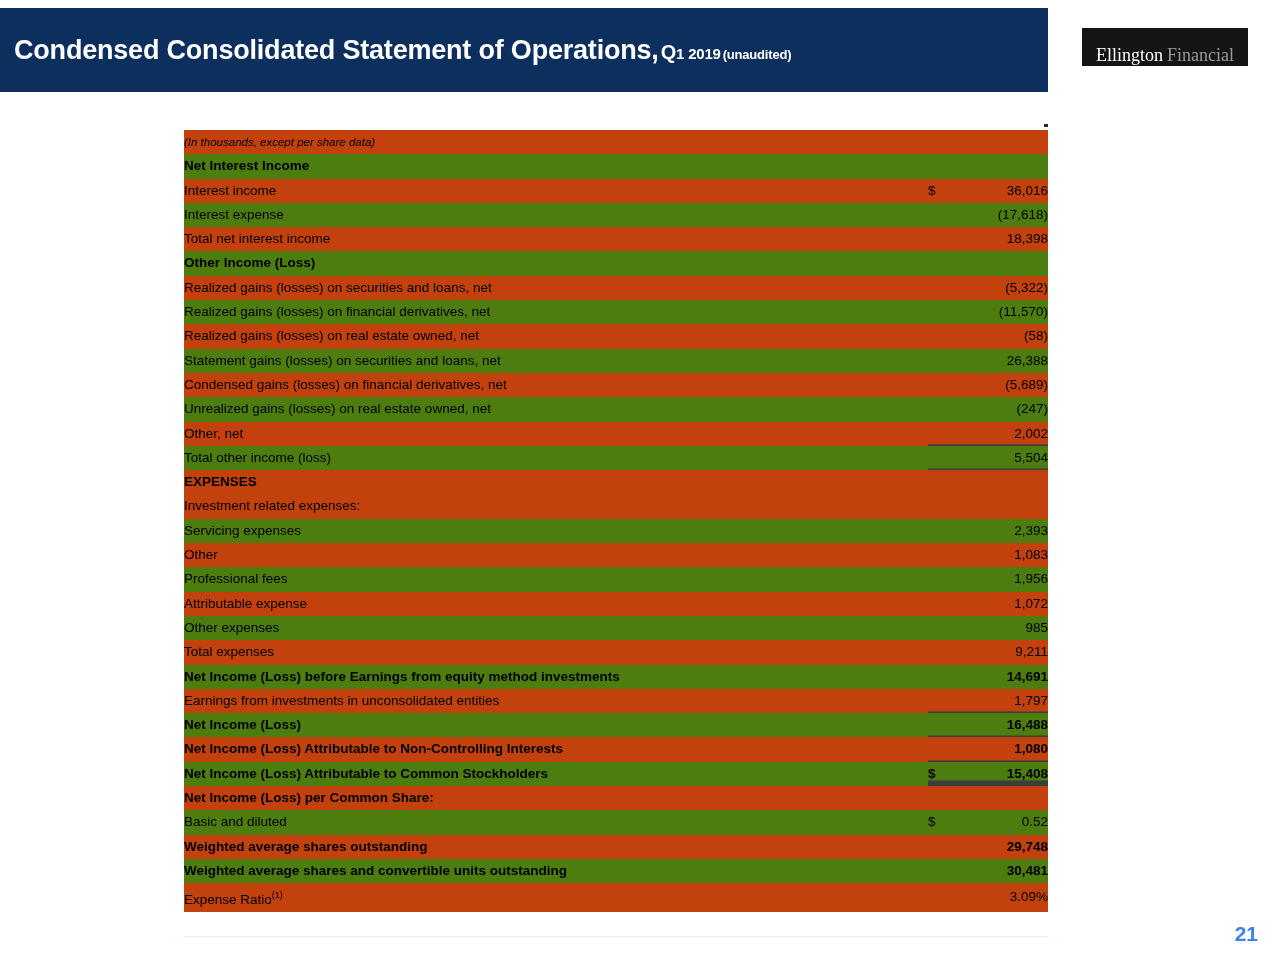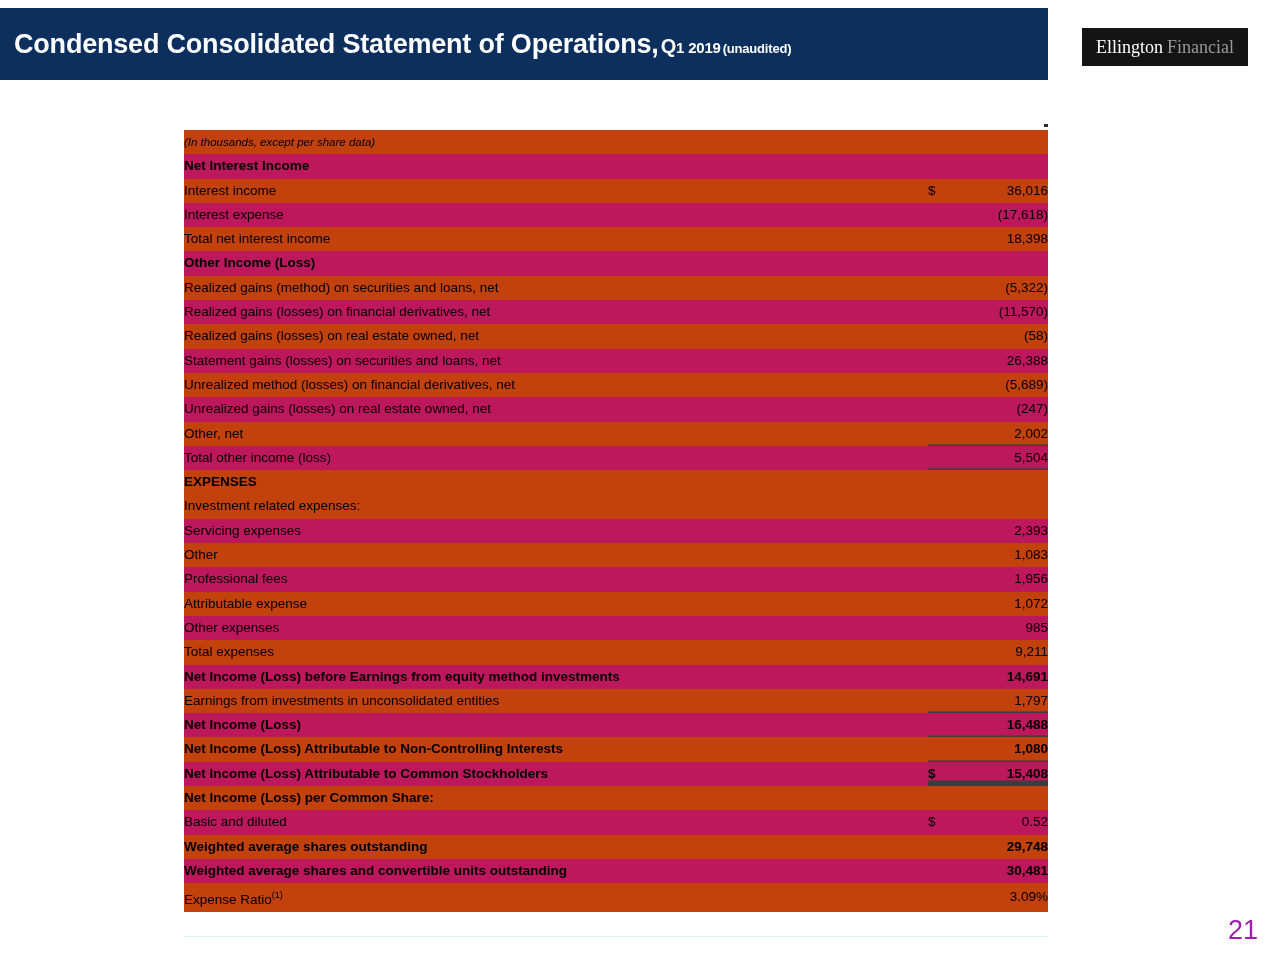--- a/index.html
+++ b/index.html
@@ -16,21 +16,21 @@
     color: #000000;
     overflow: hidden;
   }
 
   
   #header-banner {
     position: absolute;
     left: 0;
     top: 8px;
     width: 1048px;
-    height: 72px;
+    height: 84px;
     background: #0c2f5e;
     text-align: right;
   }
   #header-title {
     position: absolute;
     left: 14px;
     top: 50%;
     transform: translateY(-50%);
     white-space: nowrap;
     color: #ffffff;
@@ -53,21 +53,21 @@
 
   
   #logo-box {
     position: absolute;
     left: 1082px;
     top: 28px;
     width: 166px;
     height: 38px;
     background: #141414;
     display: flex;
-    align-items: center;
+    align-items: flex-end;
     justify-content: center;
   }
   #logo-box .logo-text {
     font-family: "Liberation Serif", serif;
     font-size: 18px;
     white-space: nowrap;
   }
   #logo-box .logo-a { color: #ffffff; }
   #logo-box .logo-b { color: #9a9a9a; margin-left: 4px; }
 
@@ -102,21 +102,21 @@
     width: 30px;
     text-align: left;
     padding-left: 4px;
   }
   td.c-val {
     width: 90px;
     text-align: right;
     padding-right: 2px;
   }
 
-  tr.band { background: #be185d; }
+  tr.band { background: #4d7c0f; }
   tr.plain { background: #c2410c; }
 
   .lvl0 { padding-left: 0px; }
   .lvl1 { padding-left: 49px; margin-left: 32px; }
   .lvl2 { padding-left: 72px; margin-left: 48px; }
 
   .bold { font-weight: bold; }
   td.rule-bottom { box-shadow: inset 0 -1.6px 0 0 #3d3d3d; }
   td.rule-double { box-shadow: inset 0 -4px 0 -2px #3d3d3d, inset 0 -5.5px 0 0 #3d3d3d; }
 
@@ -127,23 +127,23 @@
   .sup {
     font-size: 9px;
     vertical-align: super;
   }
 
   
   #page-number {
     position: absolute;
     right: 22px;
     bottom: 14px;
-    color: #a21caf;
-    font-size: 27px;
-    font-weight: normal;
+    color: #3b82f6;
+    font-size: 21px;
+    font-weight: bold;
   }
 
   
   #table-bottom-edge {
     position: absolute;
     left: 184px;
     top: 936px;
     width: 864px;
     height: 1px;
     background: #ddf1f7;
@@ -192,41 +192,41 @@
         <td class="c-label lvl0">Total net interest income</td>
         <td class="c-sym"></td>
         <td class="c-val">18,398</td>
       </tr>
       <tr class="band">
         <td class="c-label lvl0 bold">Other Income (Loss)</td>
         <td class="c-sym bold"></td>
         <td class="c-val bold"></td>
       </tr>
       <tr class="plain">
-        <td class="c-label lvl1">Realized gains (method) on securities and loans, net</td>
+        <td class="c-label lvl1">Realized gains (losses) on securities and loans, net</td>
         <td class="c-sym"></td>
         <td class="c-val">(5,322)</td>
       </tr>
       <tr class="band">
         <td class="c-label lvl1">Realized gains (losses) on financial derivatives, net</td>
         <td class="c-sym"></td>
         <td class="c-val">(11,570)</td>
       </tr>
       <tr class="plain">
         <td class="c-label lvl1">Realized gains (losses) on real estate owned, net</td>
         <td class="c-sym"></td>
         <td class="c-val">(58)</td>
       </tr>
       <tr class="band">
         <td class="c-label lvl1">Statement gains (losses) on securities and loans, net</td>
         <td class="c-sym"></td>
         <td class="c-val">26,388</td>
       </tr>
       <tr class="plain">
-        <td class="c-label lvl1">Unrealized method (losses) on financial derivatives, net</td>
+        <td class="c-label lvl1">Condensed gains (losses) on financial derivatives, net</td>
         <td class="c-sym"></td>
         <td class="c-val">(5,689)</td>
       </tr>
       <tr class="band">
         <td class="c-label lvl1">Unrealized gains (losses) on real estate owned, net</td>
         <td class="c-sym"></td>
         <td class="c-val">(247)</td>
       </tr>
       <tr class="plain">
         <td class="c-label lvl1">Other, net</td>

